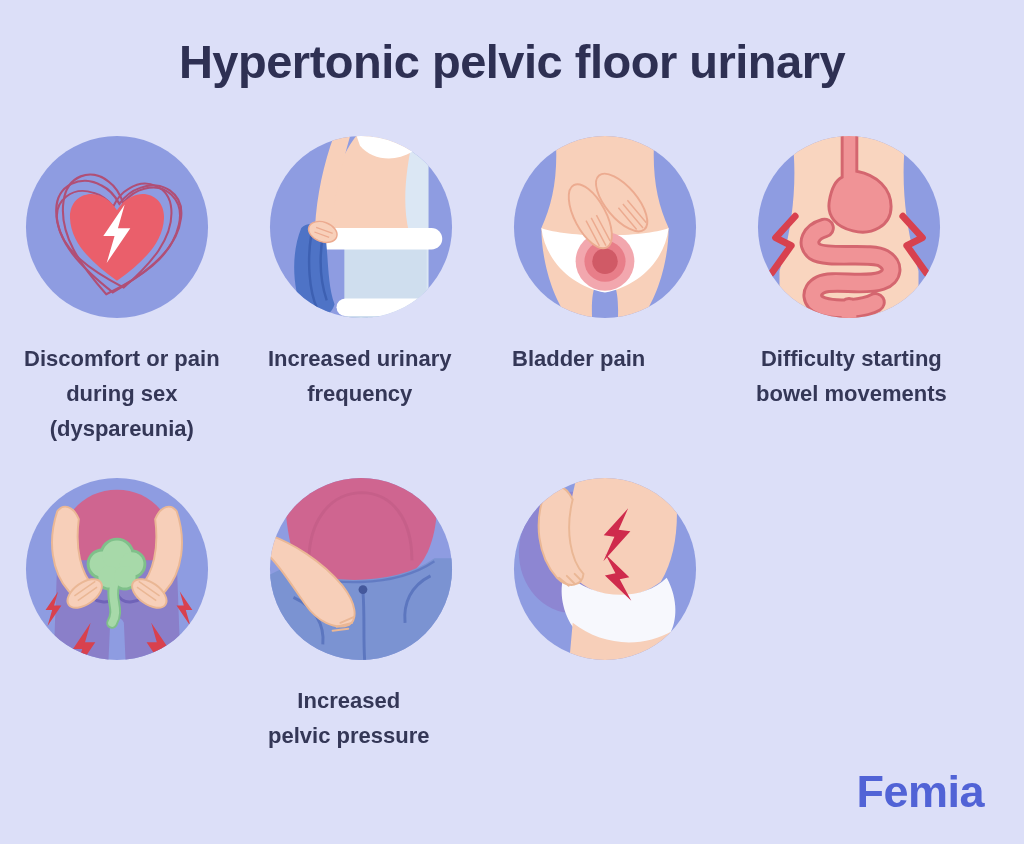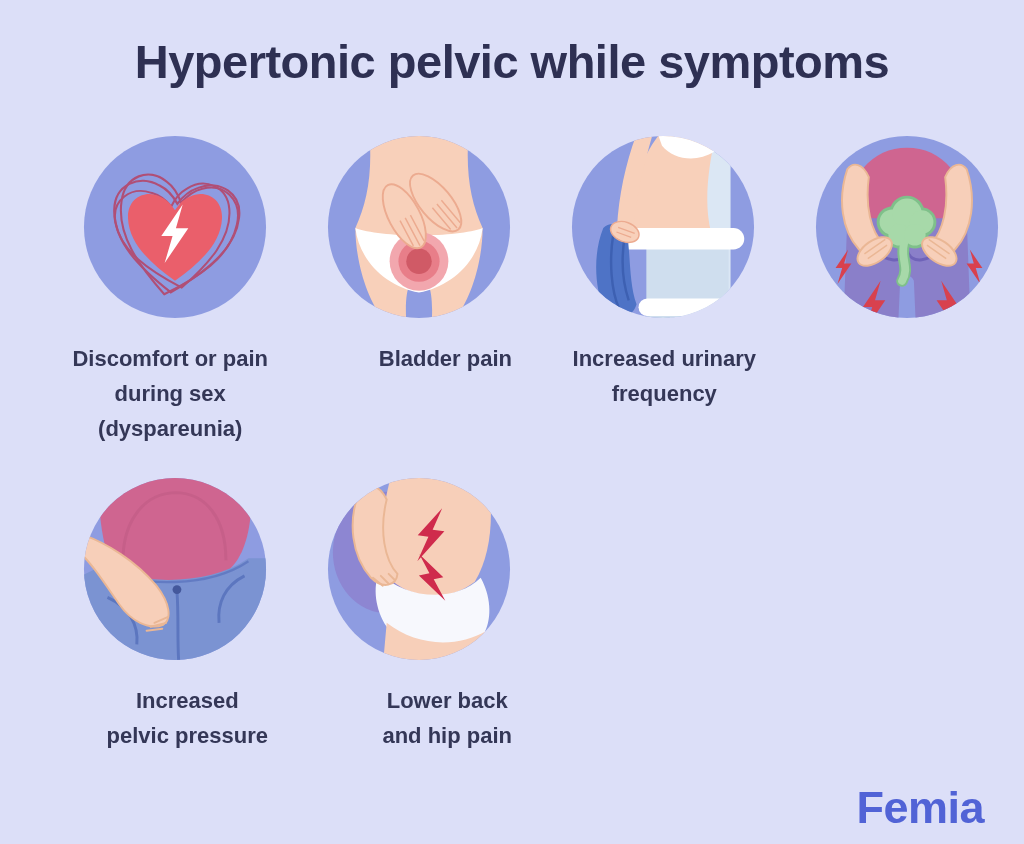--- a/index.html
+++ b/index.html
@@ -22,51 +22,51 @@
   .grid {
     margin-top: 44px;
     padding: 0 24px;
     display: grid;
     grid-template-columns: repeat(4, 1fr);
     row-gap: 30px;
   }
   .card {
     display: flex;
     flex-direction: column;
-    align-items: flex-end;
+    align-items: flex-start;
   }
   .circle-icon {
     width: 186px;
     height: 186px;
     flex: 0 0 auto;
   }
   .circle-icon svg { width:186px; height:186px; display:block; }
   .caption {
     margin-top: 21px;
     font-size: 22px;
     line-height: 35px;
     font-weight: 600;
     text-align: center;
     white-space: pre-line;
     color: var(--caption-text, #343757);
   }
   .brand {
     position: absolute;
     right: 40px;
-    bottom: 10px;
+    bottom: 26px;
     font-size: 45px;
     font-weight: 800;
     letter-spacing: -0.5px;
     color: var(--brand-text, #5163d6);
   }
 </style>
 </head>
 <body>
 
-<h1 class="page-title">Hypertonic pelvic while symptoms</h1>
+<h1 class="page-title">Hypertonic pelvic floor urinary</h1>
 
 <div class="grid">
 
   <div class="card">
     <div class="circle-icon">
       <svg viewBox="0 0 190 190">
         <circle cx="95" cy="95" r="93" fill="#8e9ce1"></circle>
         <g fill="none" stroke="#b4476b" stroke-width="1.7" opacity="0.9">
           <path d="M95,150 C70,132 48,112 47,86 C46,66 64,56 80,64 C87,67 92,73 95,78 C98,73 103,67 110,64 C126,56 144,66 143,86 C142,112 120,132 95,150 Z" transform="translate(95 104) scale(1.22 1.16) rotate(-7) translate(-95 -104)"></path>
           <path d="M95,150 C70,132 48,112 47,86 C46,66 64,56 80,64 C87,67 92,73 95,78 C98,73 103,67 110,64 C126,56 144,66 143,86 C142,112 120,132 95,150 Z" transform="translate(95 104) scale(1.33 1.26) rotate(4) translate(-95 -104)"></path>
@@ -74,49 +74,20 @@
         </g>
         <path d="M95,150 C70,132 48,112 47,86 C46,66 64,56 80,64 C87,67 92,73 95,78 C98,73 103,67 110,64 C126,56 144,66 143,86 C142,112 120,132 95,150 Z" fill="#ea5f6b"></path>
         <path d="M9.5,0 L0,14 L5,14 L1.5,26 L12,10.5 L6.5,10.5 Z" fill="#ffffff" transform="translate(81 72) scale(2.3)"></path>
       </svg>
     </div>
     <div class="caption">Discomfort or pain
 during sex
 (dyspareunia)</div>
   </div>
 
-
-  <div class="card">
-    <div class="circle-icon">
-      <svg viewBox="0 0 190 190">
-        <defs>
-            <clipPath id="clip3">
-              <circle cx="95" cy="95" r="93"></circle>
-            </clipPath>
-          </defs>
-        <circle cx="95" cy="95" r="93" fill="#8e9ce1"></circle>
-        <g clip-path="url(#clip3)">
-          <path d="M44,-5 C48,40 42,70 30,96 C30,132 44,176 62,192 L82,192 C80,158 86,146 95,146 C104,146 110,158 108,192 L128,192 C146,176 160,132 160,96 C148,70 142,40 146,-5 Z" fill="#f8d0ba"></path>
-          <path d="M30,96 C55,106 135,106 160,96 C156,130 128,156 95,162 C62,156 34,130 30,96 Z" fill="#ffffff"></path>
-          <circle cx="95" cy="130" r="30" fill="#f2a7ae"></circle>
-          <circle cx="95" cy="130" r="21" fill="#e87e89"></circle>
-          <circle cx="95" cy="130" r="13" fill="#d05a66"></circle>
-          <g transform="rotate(62 80 84)">
-            <ellipse cx="80" cy="84" rx="36" ry="16" fill="#f8d0ba" stroke="#ecab90" stroke-width="2"></ellipse>
-            <path d="M82,78 L112,78 M82,84 L114,84 M82,90 L111,90" stroke="#ecab90" stroke-width="1.5" fill="none"></path>
-          </g>
-          <g transform="rotate(50 112 70)">
-            <ellipse cx="112" cy="70" rx="36" ry="16" fill="#f8d0ba" stroke="#ecab90" stroke-width="2"></ellipse>
-            <path d="M114,64 L144,64 M114,70 L146,70 M114,76 L143,76" stroke="#ecab90" stroke-width="1.5" fill="none"></path>
-          </g>
-        </g>
-      </svg>
-    </div>
-    <div class="caption">Bladder pain</div>
-  </div>
 
   <div class="card">
     <div class="circle-icon">
       <svg viewBox="0 0 190 190">
         <defs>
             <clipPath id="clip4">
               <circle cx="95" cy="95" r="93"></circle>
             </clipPath>
           </defs>
         <circle cx="95" cy="95" r="93" fill="#8e9ce1"></circle>
@@ -134,20 +105,71 @@
             <ellipse cx="56" cy="100" rx="15" ry="10" fill="#f8d0ba" stroke="#ecab90" stroke-width="1.5"></ellipse>
             <path d="M48,98 L66,98 M48,103 L64,103" stroke="#ecab90" stroke-width="1.3" fill="none"></path>
           </g>
         </g>
       </svg>
     </div>
     <div class="caption">Increased urinary
 frequency</div>
   </div>
 
+  <div class="card">
+    <div class="circle-icon">
+      <svg viewBox="0 0 190 190">
+        <defs>
+            <clipPath id="clip3">
+              <circle cx="95" cy="95" r="93"></circle>
+            </clipPath>
+          </defs>
+        <circle cx="95" cy="95" r="93" fill="#8e9ce1"></circle>
+        <g clip-path="url(#clip3)">
+          <path d="M44,-5 C48,40 42,70 30,96 C30,132 44,176 62,192 L82,192 C80,158 86,146 95,146 C104,146 110,158 108,192 L128,192 C146,176 160,132 160,96 C148,70 142,40 146,-5 Z" fill="#f8d0ba"></path>
+          <path d="M30,96 C55,106 135,106 160,96 C156,130 128,156 95,162 C62,156 34,130 30,96 Z" fill="#ffffff"></path>
+          <circle cx="95" cy="130" r="30" fill="#f2a7ae"></circle>
+          <circle cx="95" cy="130" r="21" fill="#e87e89"></circle>
+          <circle cx="95" cy="130" r="13" fill="#d05a66"></circle>
+          <g transform="rotate(62 80 84)">
+            <ellipse cx="80" cy="84" rx="36" ry="16" fill="#f8d0ba" stroke="#ecab90" stroke-width="2"></ellipse>
+            <path d="M82,78 L112,78 M82,84 L114,84 M82,90 L111,90" stroke="#ecab90" stroke-width="1.5" fill="none"></path>
+          </g>
+          <g transform="rotate(50 112 70)">
+            <ellipse cx="112" cy="70" rx="36" ry="16" fill="#f8d0ba" stroke="#ecab90" stroke-width="2"></ellipse>
+            <path d="M114,64 L144,64 M114,70 L146,70 M114,76 L143,76" stroke="#ecab90" stroke-width="1.5" fill="none"></path>
+          </g>
+        </g>
+      </svg>
+    </div>
+    <div class="caption">Bladder pain</div>
+  </div>
+
+  <div class="card">
+    <div class="circle-icon">
+      <svg viewBox="0 0 190 190">
+        <defs>
+            <clipPath id="clip5">
+              <circle cx="95" cy="95" r="93"></circle>
+            </clipPath>
+          </defs>
+        <circle cx="95" cy="95" r="93" fill="#8e9ce1"></circle>
+        <g clip-path="url(#clip5)">
+          <path d="M36,-5 C44,50 36,100 24,140 L24,195 L166,195 L166,140 C154,100 146,50 154,-5 Z" fill="#f9d5bf"></path>
+          <path d="M40,84 L20,106 L36,114 L16,142" stroke="#d8414e" stroke-width="7" stroke-linecap="round" stroke-linejoin="round" fill="none"></path>
+          <path d="M150,84 L170,106 L154,114 L174,142" stroke="#d8414e" stroke-width="7" stroke-linecap="round" stroke-linejoin="round" fill="none"></path>
+          <path d="M88,-5 L103,-5 L103,38 C124,42 138,56 138,74 C138,94 118,104 99,99 C82,95 72,84 75,68 C77,56 82,47 88,44 Z" fill="#f09396" stroke="#d4666f" stroke-width="3"></path>
+          <path d="M70,96 C56,100 50,112 60,120 C72,128 118,120 130,127 C142,134 140,146 128,150 C110,156 78,148 66,154 C54,160 56,172 68,176 C84,181 112,178 122,172 M95,177 L95,194" stroke="#d4666f" stroke-width="21" stroke-linecap="round" stroke-linejoin="round" fill="none"></path>
+          <path d="M70,96 C56,100 50,112 60,120 C72,128 118,120 130,127 C142,134 140,146 128,150 C110,156 78,148 66,154 C54,160 56,172 68,176 C84,181 112,178 122,172 M95,177 L95,194" stroke="#f09396" stroke-width="15" stroke-linecap="round" stroke-linejoin="round" fill="none"></path>
+        </g>
+      </svg>
+    </div>
+    <div class="caption">Difficulty starting
+bowel movements</div>
+  </div>
 
   <div class="card">
     <div class="circle-icon">
       <svg viewBox="0 0 190 190">
         <defs>
             <clipPath id="clip6">
               <circle cx="95" cy="95" r="93"></circle>
             </clipPath>
           </defs>
         <circle cx="95" cy="95" r="93" fill="#8e9ce1"></circle>
@@ -231,19 +253,17 @@
           <path d="M68,-5 L164,-5 C172,35 170,78 152,108 C124,130 84,126 62,102 C52,70 58,28 68,-5 Z" fill="#f7cfb9"></path>
           <path d="M54,98 C80,126 132,130 158,104 C168,122 170,144 162,160 C130,180 88,176 62,154 C50,136 48,114 54,98 Z" fill="#f7f8fd"></path>
           <path d="M62,150 C92,174 134,176 164,158 L170,195 L58,195 Z" fill="#f7cfb9"></path>
           <path d="M9.5,0 L0,14 L5,14 L1.5,26 L12,10.5 L6.5,10.5 Z" fill="#cf2b4c" transform="translate(98 30) scale(2.2) rotate(8)"></path>
           <path d="M9.5,0 L0,14 L5,14 L1.5,26 L12,10.5 L6.5,10.5 Z" fill="#cf2b4c" transform="translate(114 76) scale(-2 2) rotate(12)"></path>
           <path d="M34,16 C22,46 26,82 46,104 C58,116 72,112 73,100 C60,86 54,56 62,24 C54,8 42,6 34,16 Z" fill="#f7cfb9" stroke="#eab795" stroke-width="2"></path>
           <path d="M48,104 L58,112 M56,102 L64,110 M64,100 L70,106" stroke="#eab795" stroke-width="2" stroke-linecap="round" fill="none"></path>
         </g>
       </svg>
     </div>
-    <div class="caption">Lower back
-and hip pain</div>
   </div>
 
 </div>
 
 <div class="brand">Femia</div>
 
 </body></html>

